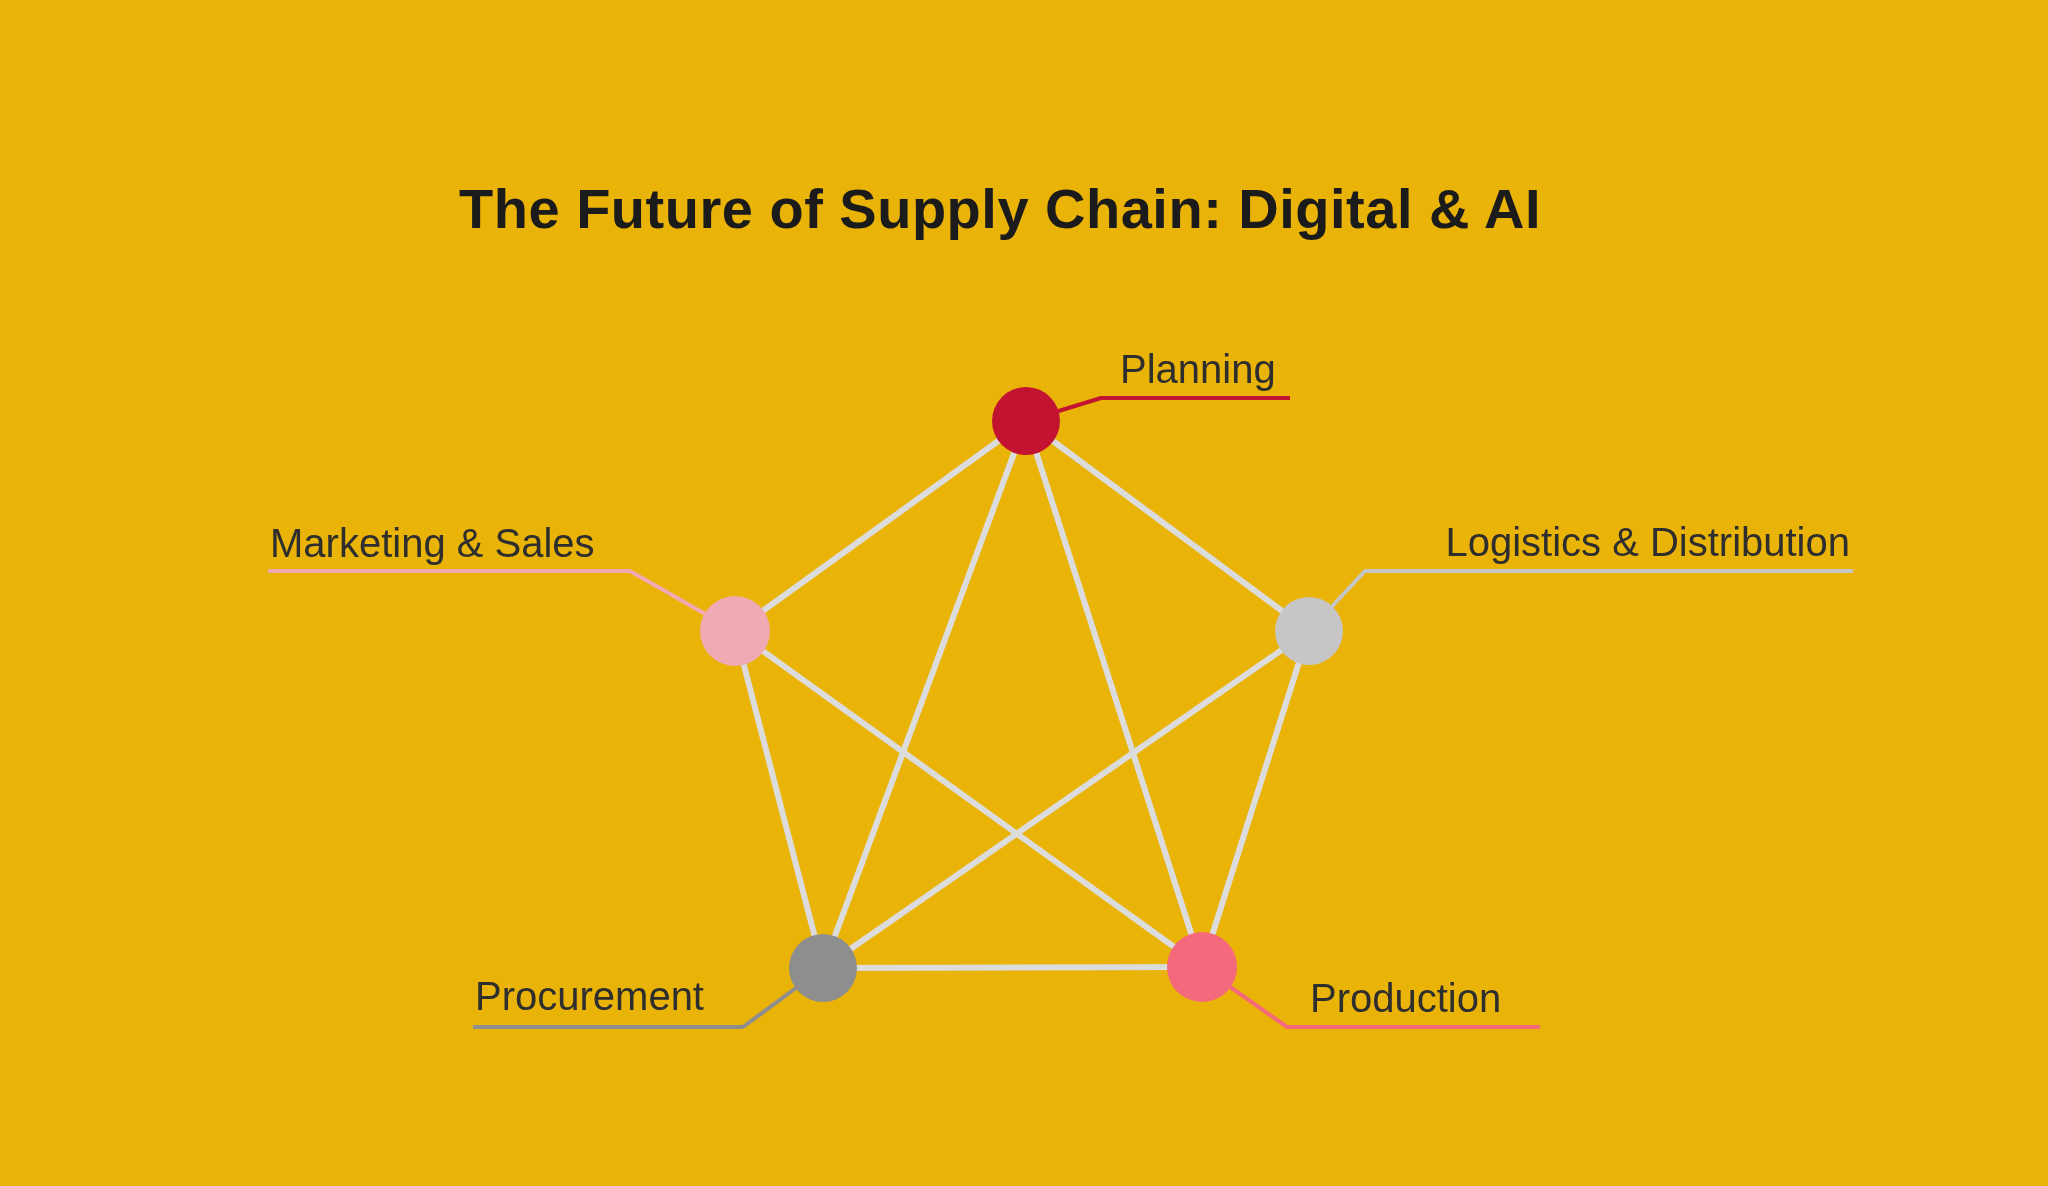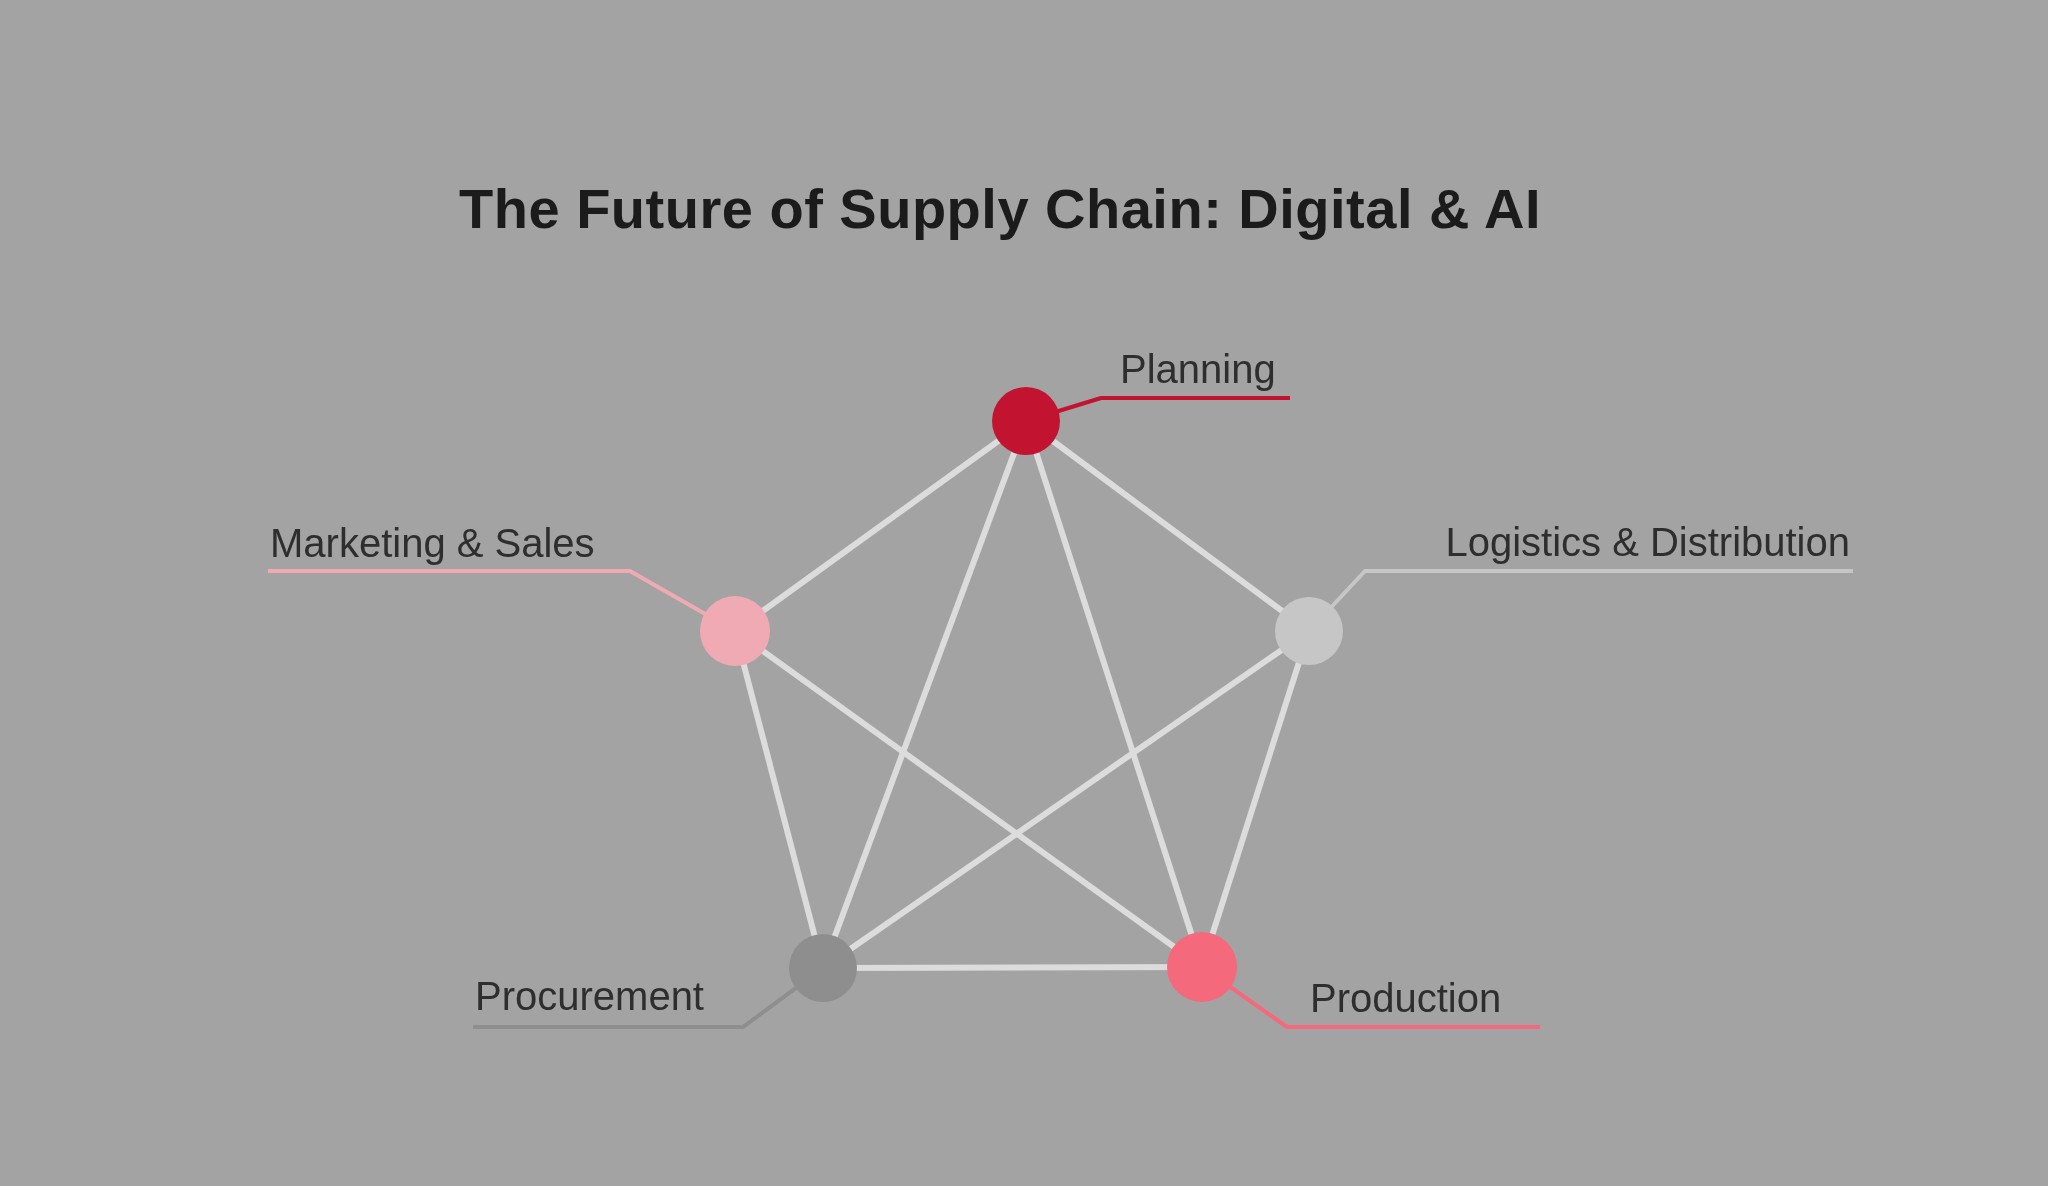--- a/index.html
+++ b/index.html
@@ -4,21 +4,21 @@
 <style>
   html, body {
     margin: 0;
     padding: 0;
     background: #ffffff;
   }
   #canvas {
     position: relative;
     width: 2048px;
     height: 1186px;
-    background: #a3a3a3;
+    background: #eab308;
     overflow: hidden;
     font-family: "Liberation Sans", sans-serif;
   }
   svg { display: block; }
   .title-text {
     font-family: "Liberation Sans", sans-serif;
     font-size: 56px;
     font-weight: 700;
     fill: #1b1b1b;
     letter-spacing: 0.5px;

